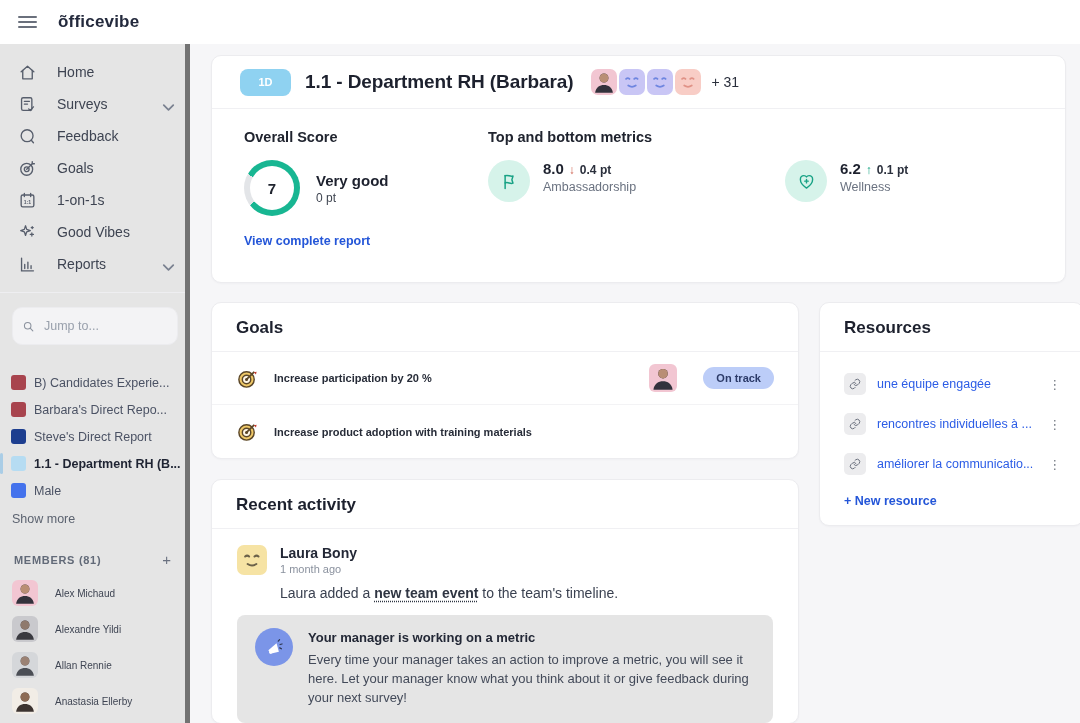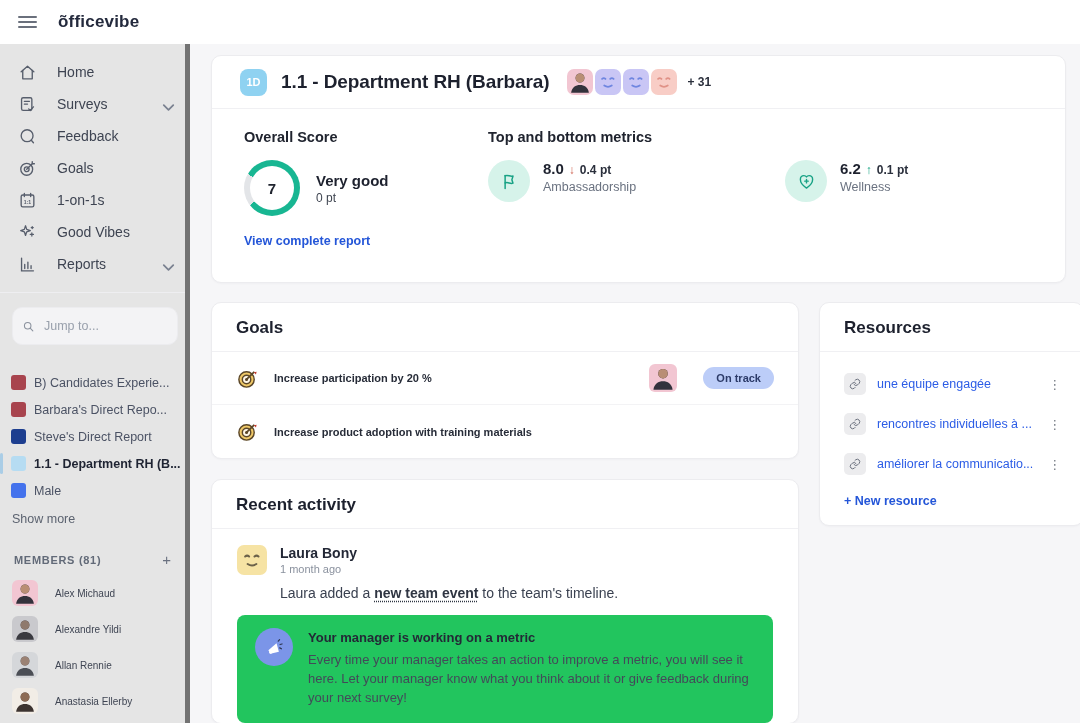--- a/index.html
+++ b/index.html
@@ -51,25 +51,25 @@
   .av-lav { background:#c9c6f5; }
   .av-salmon { background:#f8cdc6; }
   .av-yellow { background:#f6e3a4; }
 
   
   .card { background:#fff; border:1px solid #ececef; border-radius:10px; box-shadow:0 1px 2px rgba(30,34,50,.03); }
 
   
   .summary { height:228px; }
   .summary-head { display:flex; align-items:center; height:53px; padding:0 28px; border-bottom:1px solid #f0f0f3; }
-  .badge-1d { width:27px; height:27px; border-radius:8px; background:#8fd2f1; color:#fff; font-size:11px; font-weight:bold; display:grid; place-items:center; margin-right:14px; flex:none; }
+  .badge-1d { width:51px; height:27px; border-radius:8px; background:#8fd2f1; color:#fff; font-size:11px; font-weight:bold; display:grid; place-items:center; margin-right:14px; flex:none; }
   .summary-title { font-size:19px; font-weight:bold; color:#1d212e; letter-spacing:-.1px; }
   .avstack { display:flex; gap:2px; margin-left:18px; }
   .avstack .avatar { width:26px; height:26px; border-radius:7px; }
-  .more-members { margin-left:10px; font-size:12px; font-weight:bold; color:#2a2f3c; }
+  .more-members { margin-left:10px; font-size:14px; font-weight:normal; color:#2a2f3c; }
 
   .summary-body { display:flex; padding:20px 28px 0 32px; }
   .score-col { width:244px; flex:none; }
   .sec-heading { font-size:14.5px; font-weight:bold; color:#20242f; }
   .score-row { display:flex; align-items:center; gap:16px; margin-top:15px; }
   .ring { width:56px; height:56px; border-radius:50%; background:conic-gradient(#18b692 0 232deg,#e3e5e8 232deg 300deg,#18b692 300deg 360deg); display:grid; place-items:center; }
   .ring-inner { width:44px; height:44px; border-radius:50%; background:#fff; display:grid; place-items:center; font-size:15px; font-weight:bold; color:#20242f; }
   .score-label { font-size:15px; font-weight:bold; color:#1d212e; }
   .score-delta { font-size:12px; color:#3e4450; margin-top:2px; }
   .link { font-size:12.5px; font-weight:bold; color:#2456d8; cursor:pointer; }
@@ -108,21 +108,21 @@
 
   
   .activity-card { margin-top:20px; min-height:243px; }
   .act-entry { padding:16px 25px 0; }
   .act-head { display:flex; gap:13px; }
   .act-av { width:30px; height:30px; border-radius:7px; }
   .act-name { font-size:14px; font-weight:bold; color:#23283​6; color:#232836; }
   .act-time { font-size:11px; color:#8a919e; margin-top:2px; }
   .act-line { margin:10px 0 0 43px; font-size:14px; color:#3a4150; }
   .act-link { font-weight:bold; color:#2f3542; text-decoration:underline dotted; text-underline-offset:3px; cursor:pointer; }
-  .callout { margin:14px 0 0 0; background:#22c55e; border-radius:8px; padding:13px 18px 15px; display:flex; gap:15px; }
+  .callout { margin:14px 0 0 0; background:#e5e5e5; border-radius:8px; padding:13px 18px 15px; display:flex; gap:15px; }
   .callout-icon { width:38px; height:38px; border-radius:50%; background:#7b95e8; flex:none; display:grid; place-items:center; }
   .callout-icon svg { width:21px; height:21px; }
   .callout-title { font-size:13px; font-weight:bold; color:#232836; margin-top:2px; }
   .callout-body { font-size:13px; color:#434a59; line-height:1.45; margin-top:6px; max-width:480px; }
 
   
   .res-body { padding:12px 18px 16px 24px; }
   .res-item { display:flex; align-items:center; gap:11px; padding:9px 0; cursor:pointer; }
   .res-chip { width:22px; height:22px; border-radius:5px; background:#ececee; color:#6d7380; display:grid; place-items:center; flex:none; }
   .res-chip svg { width:12px; height:12px; }

